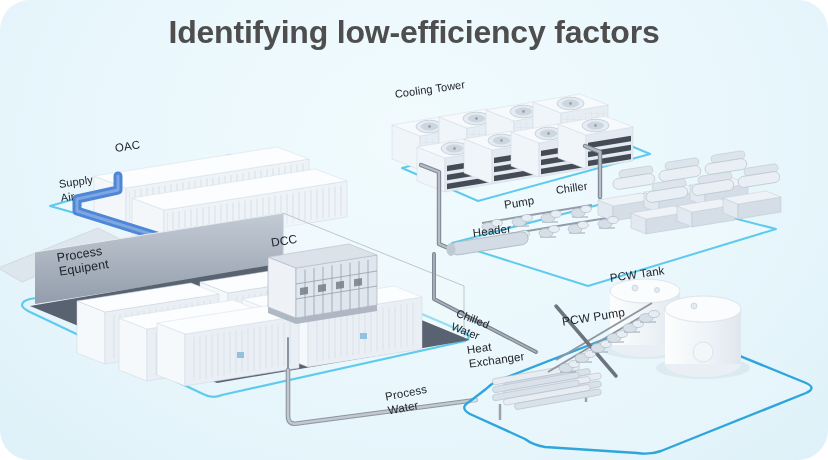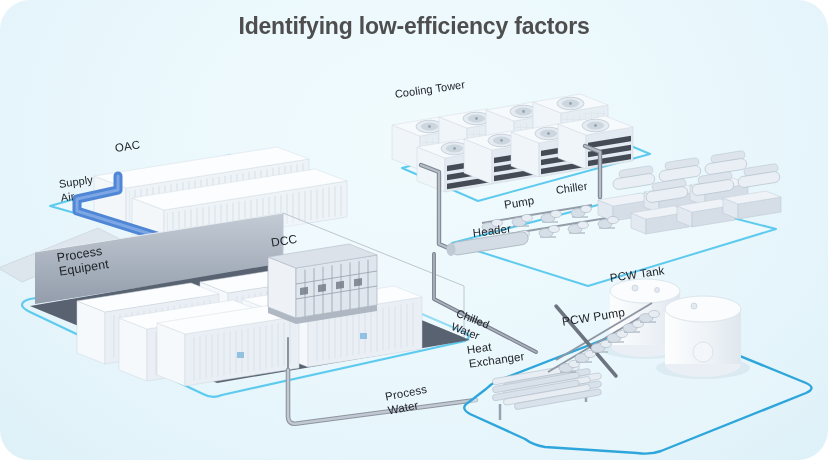--- a/index.html
+++ b/index.html
@@ -4,21 +4,21 @@
 <style>
   html,body{margin:0;padding:0;background:#ffffff;}
   .stage{
     position:relative;width:828px;height:460px;border-radius:30px;overflow:hidden;
     background:radial-gradient(ellipse at 50% 30%, #f1fbfe 0%, #e9f7fc 55%, #def1f8 100%);
     font-family:"Liberation Sans",sans-serif;
   }
   .scene{position:absolute;inset:0;width:828px;height:460px;}
   .title{
     position:absolute;left:0;right:0;top:12px;text-align:center;
-    color:#4e4e4e;font-size:23px;line-height:1.26;font-weight:700;letter-spacing:-.2px;
+    color:#4e4e4e;font-size:32px;line-height:1.26;font-weight:700;letter-spacing:-.2px;
   }
   .lbl{
     position:absolute;font-size:11px;line-height:1.25;color:#20242a;
     white-space:pre-line;transform-origin:0 0;letter-spacing:.1px;
   }
   .lbl.big{font-size:12.5px;line-height:1.08;}
   .lbl.mid{font-size:12px;}
 </style>
 </head>
 <body>

